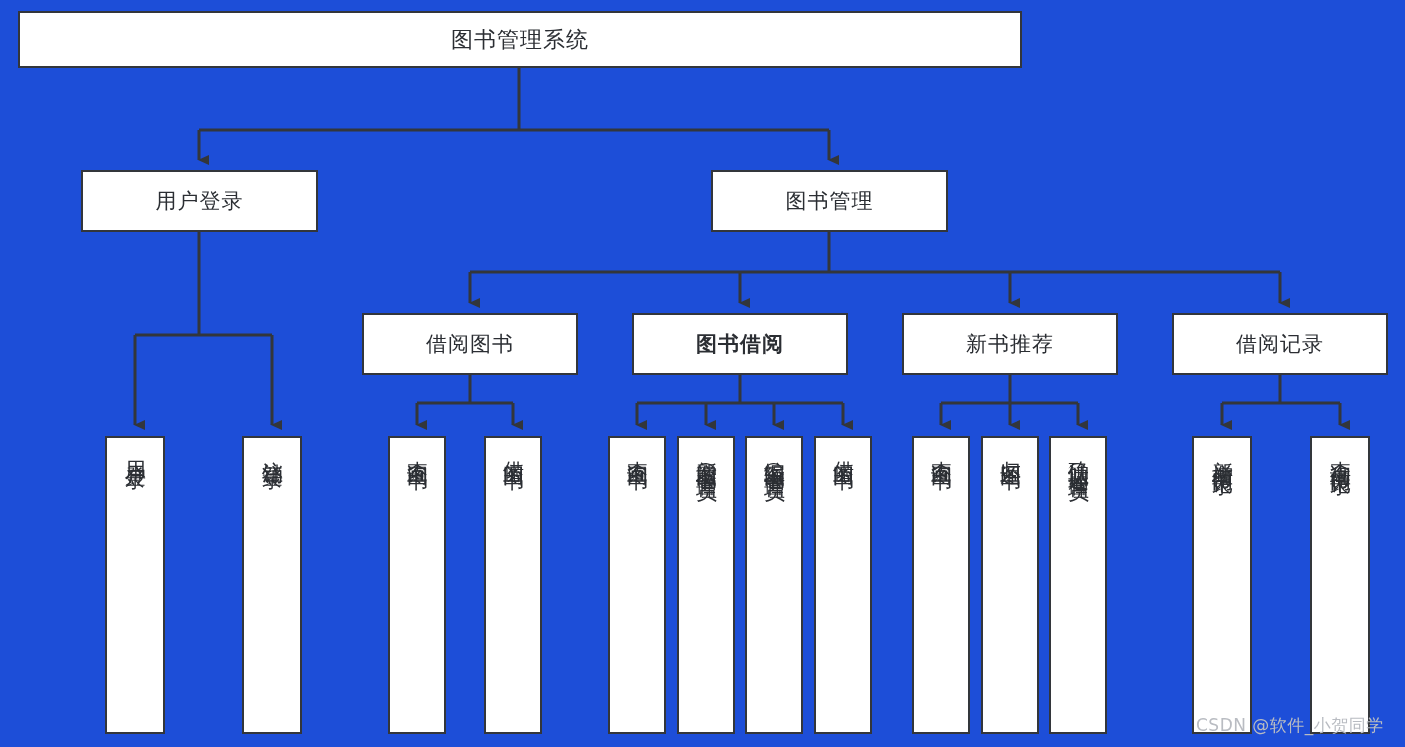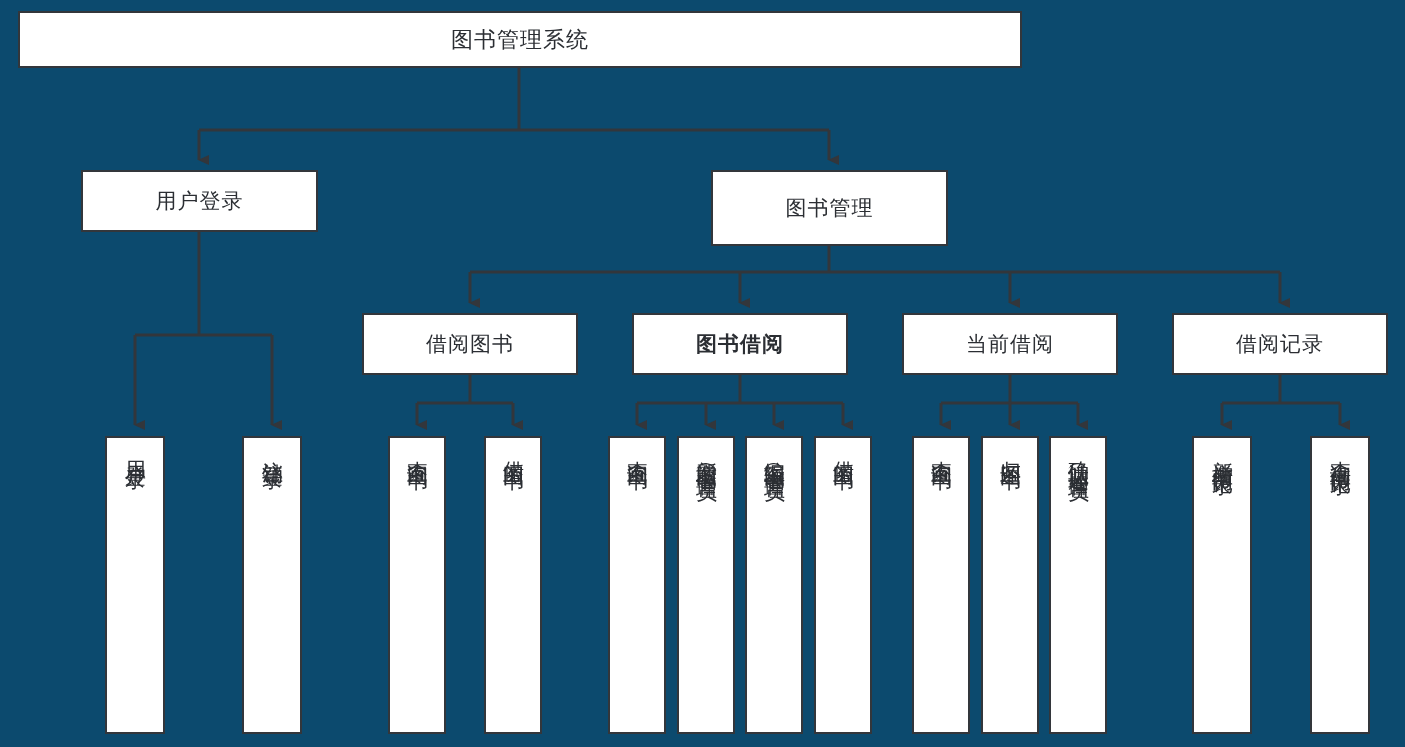--- a/index.html
+++ b/index.html
@@ -7,21 +7,21 @@
     padding: 0;
     background: #ffffff;
   }
   body {
     font-family: "DejaVu Sans", "Liberation Sans", sans-serif;
   }
   #canvas {
     position: relative;
     width: 1405px;
     height: 747px;
-    background: #0c4a6e;
+    background: #1d4ed8;
     overflow: hidden;
   }
   svg.wires {
     position: absolute;
     left: 0;
     top: 0;
     width: 1405px;
     height: 747px;
     pointer-events: none;
   }
@@ -131,34 +131,34 @@
   </svg>
 
   <div class="node root horiz" style="left:18px; top:11px; width:1004px; height:57px;">
     <span class="lbl">图书管理系统</span>
   </div>
 
   <div class="node horiz" style="left:81px; top:170px; width:237px; height:62px;">
     <span class="lbl">用户登录</span>
   </div>
 
-  <div class="node horiz" style="left:711px; top:170px; width:237px; height:76px;">
+  <div class="node horiz" style="left:711px; top:170px; width:237px; height:62px;">
     <span class="lbl">图书管理</span>
   </div>
 
   <div class="node horiz" style="left:362px; top:313px; width:216px; height:62px;">
     <span class="lbl">借阅图书</span>
   </div>
 
   <div class="node horiz" style="left:632px; top:313px; width:216px; height:62px;font-weight:bold;">
     <span class="lbl">图书借阅</span>
   </div>
 
   <div class="node horiz" style="left:902px; top:313px; width:216px; height:62px;">
-    <span class="lbl">当前借阅</span>
+    <span class="lbl">新书推荐</span>
   </div>
 
   <div class="node horiz" style="left:1172px; top:313px; width:216px; height:62px;">
     <span class="lbl">借阅记录</span>
   </div>
 
   <div class="node vert" style="left:105px; top:436px; width:60px; height:298px;">
     <span class="lbl">用户登录</span>
   </div>
   <div class="node vert" style="left:242px; top:436px; width:60px; height:298px;">
@@ -195,14 +195,15 @@
     <span class="lbl">确认归还（管理员）</span>
   </div>
 
   <div class="node vert" style="left:1192px; top:436px; width:60px; height:298px;">
     <span class="lbl">新增借阅记录</span>
   </div>
   <div class="node vert" style="left:1310px; top:436px; width:60px; height:298px;">
     <span class="lbl">查询借阅记录</span>
   </div>
 
+  <div class="watermark" style="left:1196px; top:714px;">CSDN @软件_小贺同学</div>
 
 </div>
 
 </body></html>

